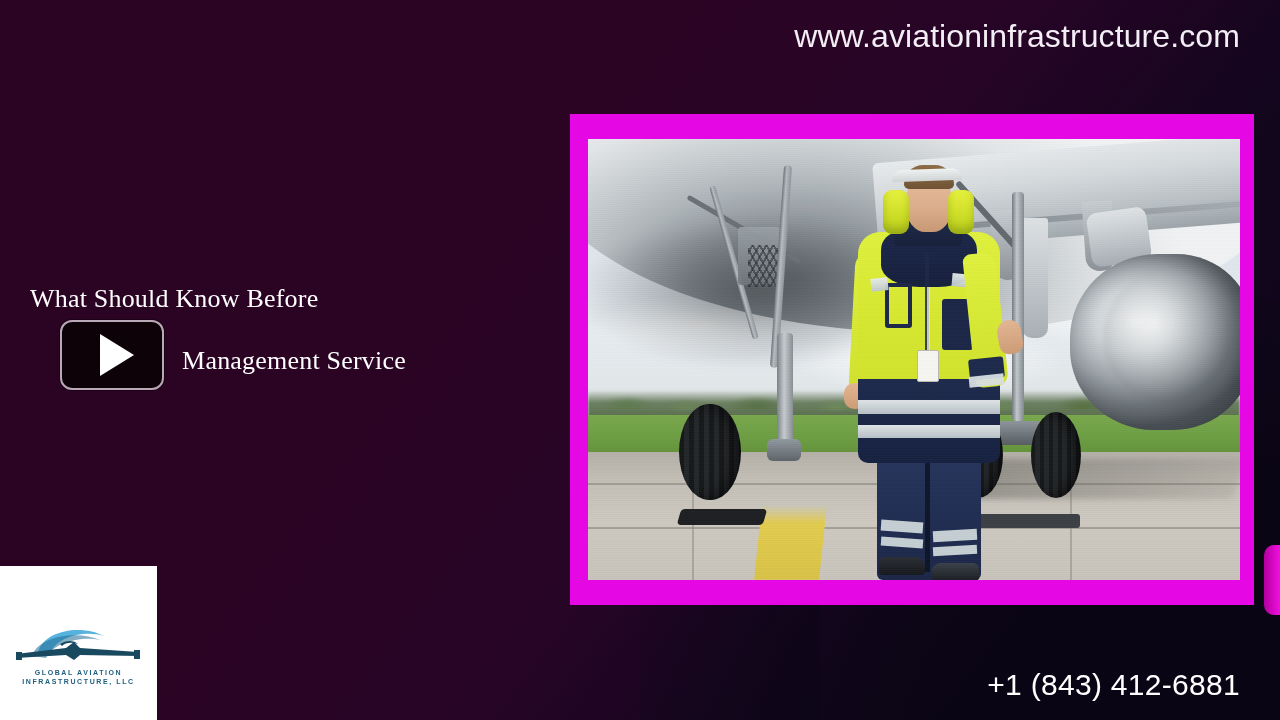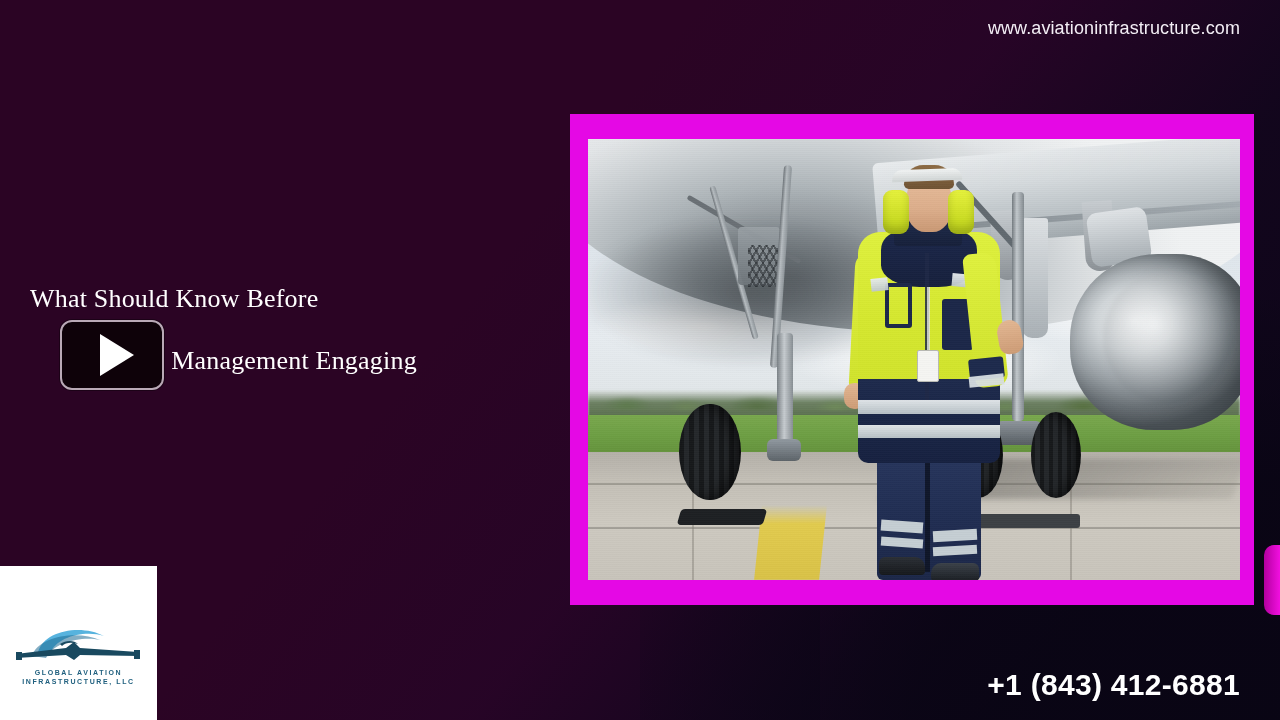--- a/index.html
+++ b/index.html
@@ -57,21 +57,21 @@
                  rgba(20,8,30,0.0) 55%);
     transform: rotate(0deg);
   }
 
   
   .site-url {
     position: absolute;
     top: 18px;
     right: 40px;
     color: #f3eef5;
-    font-size: 18px;
+    font-size: 32px;
     letter-spacing: 0.1px;
     white-space: nowrap;
   }
 
   
   .title-block {
     position: absolute;
     left: 22px;
     top: 268px;
     width: 530px;
@@ -515,38 +515,37 @@
 
   
   .phone {
     position: absolute;
     right: 40px;
     bottom: 18px;
     color: #ffffff;
     font-size: 30px;
     letter-spacing: 0.3px;
     white-space: nowrap;
-    font-weight: bold;
   }
 </style>
 </head>
 <body>
 
 <div id="slide">
 
   <div class="bg-base"></div>
   <div class="bg-sheen"></div>
   <div class="bg-diag"></div>
   <div class="bg-corner-dark"></div>
 
   <div class="site-url">www.aviationinfrastructure.com</div>
 
   <div class="title-block">
     <span class="title-line l1">What Should Know Before</span>
-    <span class="title-line l3">Management Engaging</span>
+    <span class="title-line l3">Management Service</span>
   </div>
 
   <div class="play-btn">
     <div class="play-tri"></div>
   </div>
 
   <div class="photo-frame">
     <div class="photo-inner">
 
       <div class="ph sky"></div>

